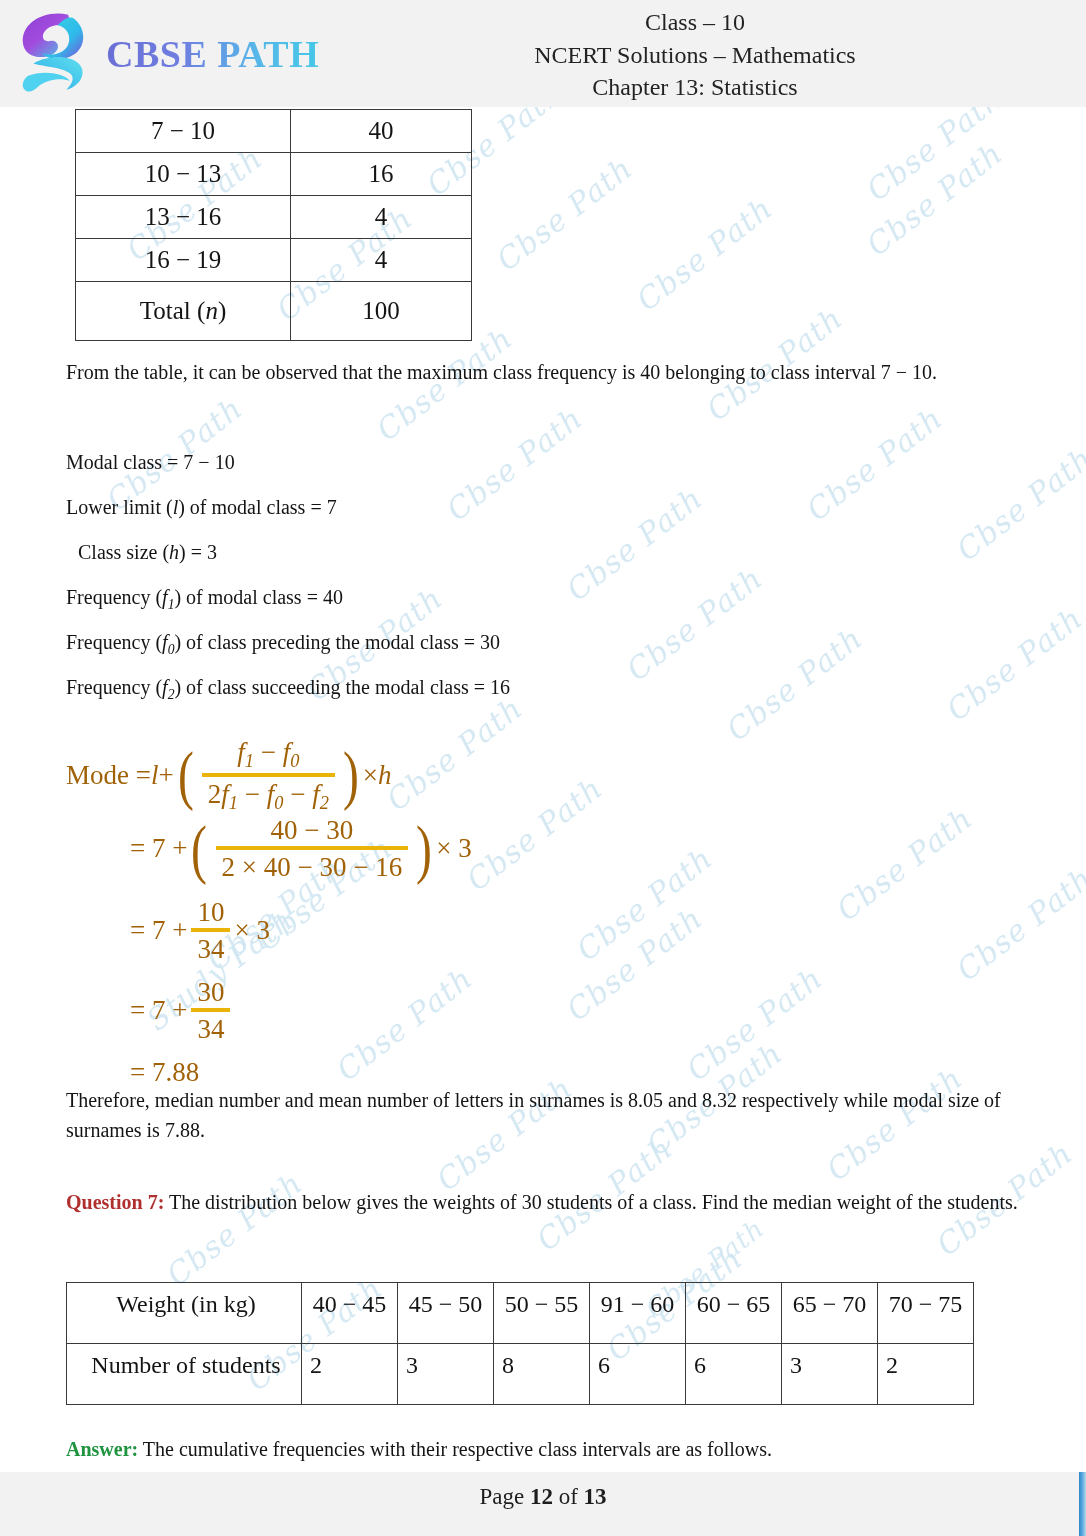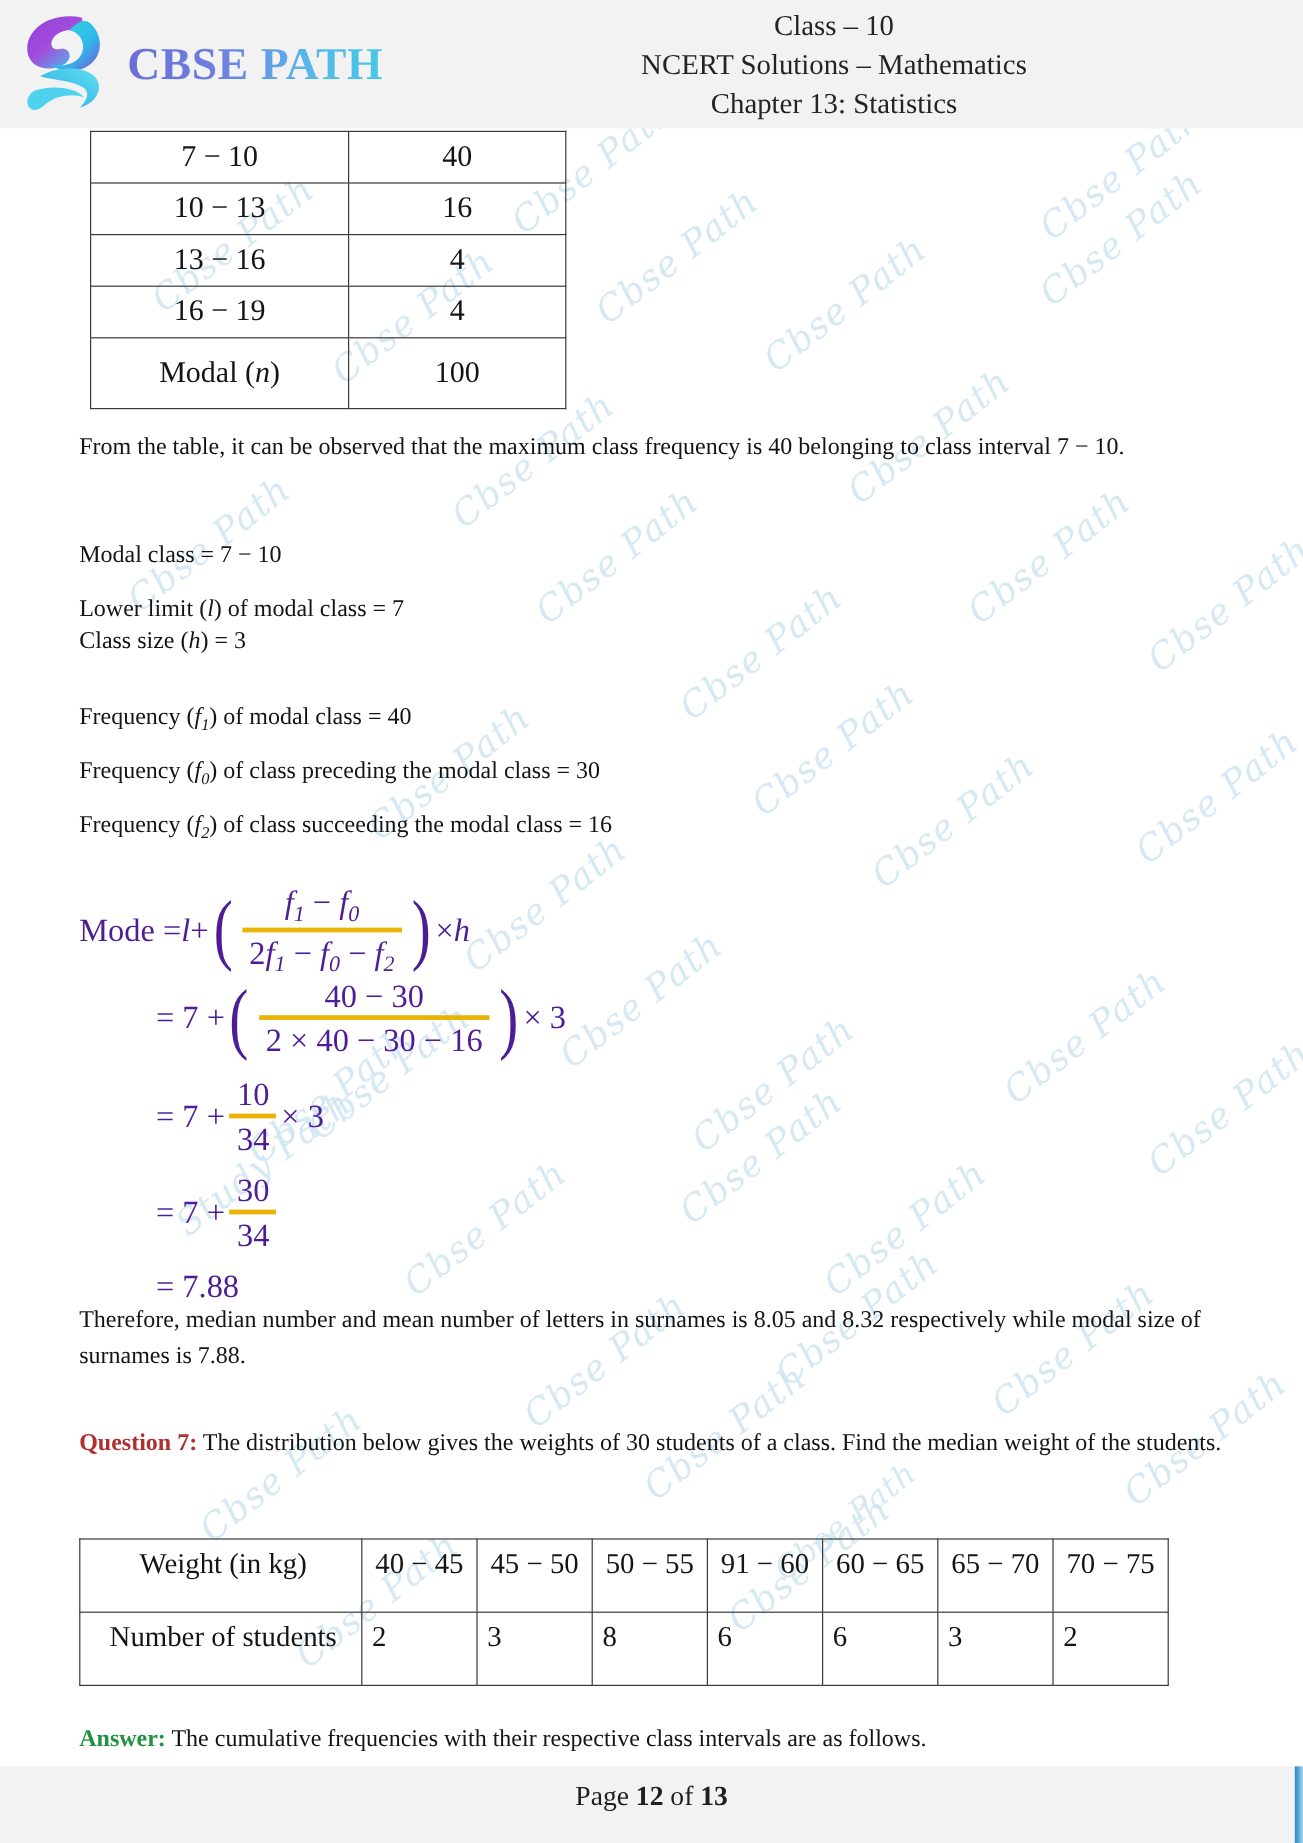--- a/index.html
+++ b/index.html
@@ -158,21 +158,21 @@
   sub { font-size: .68em; }
 
   .q-label { color: #b03030; font-weight: bold; }
   .a-label { color: #1f9340; font-weight: bold; }
 
   
   .math-block {
     position: absolute;
     left: 66px;
     font-size: 27px;
-    color: #4c1d95;
+    color: #a16207;
   }
   .eq-row {
     display: flex;
     align-items: center;
     white-space: nowrap;
   }
   .frac {
     display: inline-flex;
     flex-direction: column;
     align-items: center;
@@ -311,33 +311,33 @@
         </tr>
         <tr>
           <td class="c1">13 − 16</td>
           <td class="c2">4</td>
         </tr>
         <tr>
           <td class="c1">16 − 19</td>
           <td class="c2">4</td>
         </tr>
         <tr class="total-row">
-          <td class="c1"><span>Modal (</span><span class="mathvar">n</span><span>)</span></td>
+          <td class="c1"><span>Total (</span><span class="mathvar">n</span><span>)</span></td>
           <td class="c2">100</td>
         </tr>
       </tbody>
     </table>
 
     <div class="para wide" style="top:248px;">From the table, it can be observed that the maximum class frequency is 40 belonging to class interval 7 − 10.</div>
 
     <div class="para nowrap" style="top:338px;">Modal class = 7 − 10</div>
 
     <div class="para nowrap" style="top:383px;"><span>Lower limit (</span><span class="mathvar">l</span><span>) of modal class = 7</span></div>
 
-    <div class="para nowrap" style="top:410px;"><span>Class size (</span><span class="mathvar">h</span><span>) = 3</span></div>
+    <div class="para nowrap" style="top:428px;margin-left:12px;"><span>Class size (</span><span class="mathvar">h</span><span>) = 3</span></div>
 
     <div class="para nowrap" style="top:473px;"><span>Frequency (</span><span class="mathvar">f</span><sub class="mathvar">1</sub><span>) of modal class = 40</span></div>
 
     <div class="para nowrap" style="top:518px;"><span>Frequency (</span><span class="mathvar">f</span><sub class="mathvar">0</sub><span>) of class preceding the modal class = 30</span></div>
 
     <div class="para nowrap" style="top:563px;"><span>Frequency (</span><span class="mathvar">f</span><sub class="mathvar">2</sub><span>) of class succeeding the modal class = 16</span></div>
 
     <div class="math-block" style="top:630px;">
       <div class="eq-row">
         <span>Mode = </span>

